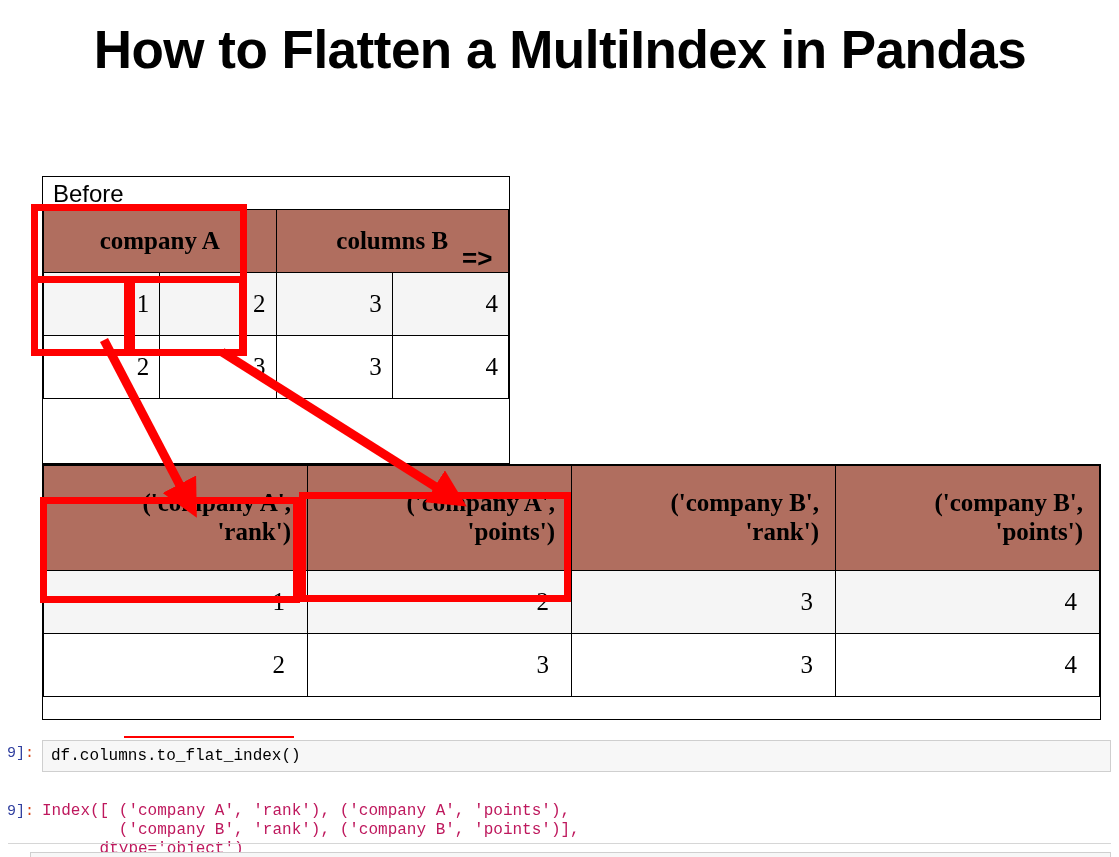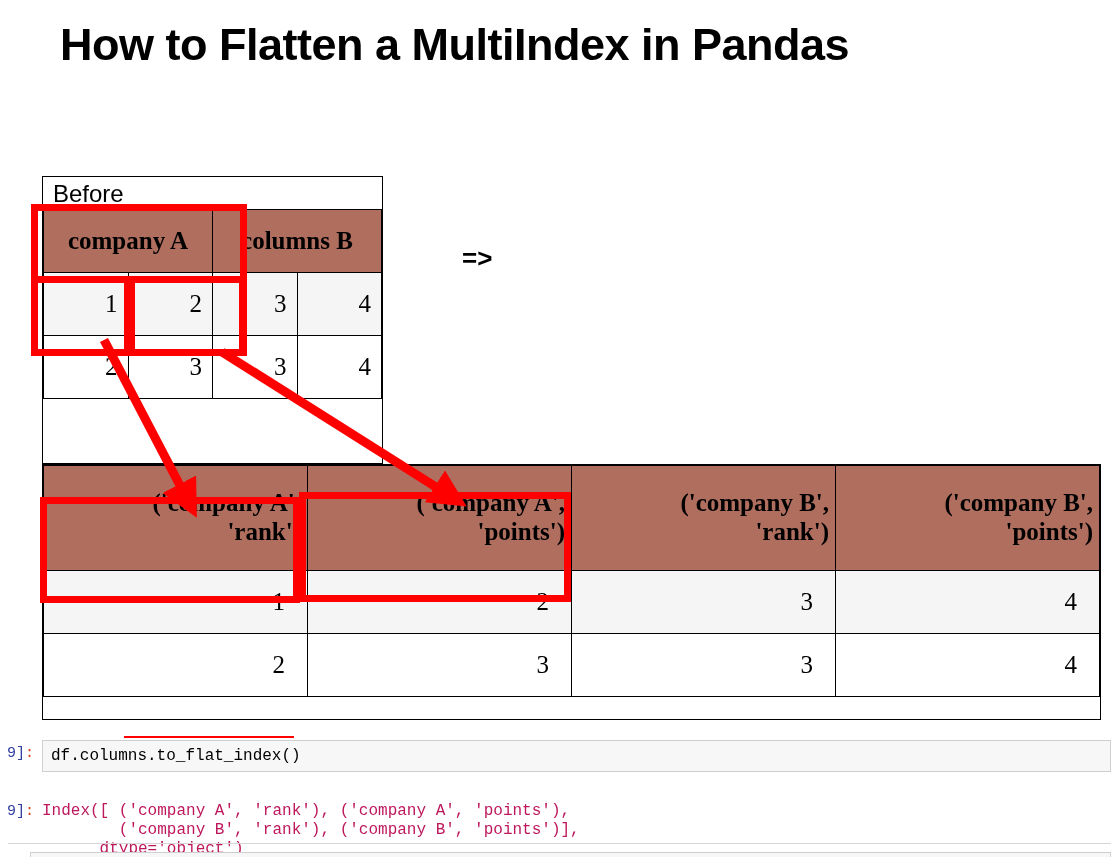--- a/index.html
+++ b/index.html
@@ -15,21 +15,22 @@
     font-family: "Liberation Sans", sans-serif;
     color: #000000;
   }
 
   
   #page-title {
     position: absolute;
     left: 60px;
     top: 18px;
     width: 1000px;
-    font-size: 45px;
+    text-align: center;
+    font-size: 53px;
     line-height: 1.22;
     font-weight: bold;
     letter-spacing: -0.5px;
     color: #000000;
   }
 
   
   .df-wrap {
     position: absolute;
     box-sizing: border-box;
@@ -72,21 +73,21 @@
   
   #before-table table.df th { height: 50px; }
   #before-table table.df td { height: 50px; }
 
   
   #after-table table.df th {
     height: 92px;
     vertical-align: middle;
     text-align: right;
     line-height: 1.15;
-    padding-right: 6px;
+    padding-right: 16px;
   }
   #after-table table.df td {
     height: 50px;
     padding-right: 22px;
   }
 
   
   #arrow-glyph {
     position: absolute;
     left: 462px;
@@ -183,21 +184,21 @@
     border: 1px solid #cfcfcf;
     border-bottom: none;
     box-sizing: border-box;
   }
 </style>
 </head>
 <body>
 
 <div id="page-title">How to Flatten a MultiIndex in Pandas</div>
 
-<div class="df-wrap" id="before-table" style="left:42px; top:176px; width:341px; height:288px;">
+<div class="df-wrap" id="before-table" style="left:42px; top:176px; width:468px; height:288px;">
   <div class="df-caption">Before</div>
   <table class="df">
     <thead>
       <tr>
         <th colspan="2">company A</th>
         <th colspan="2">columns B</th>
       </tr>
     </thead>
     <tbody>
       <tr class="odd">

